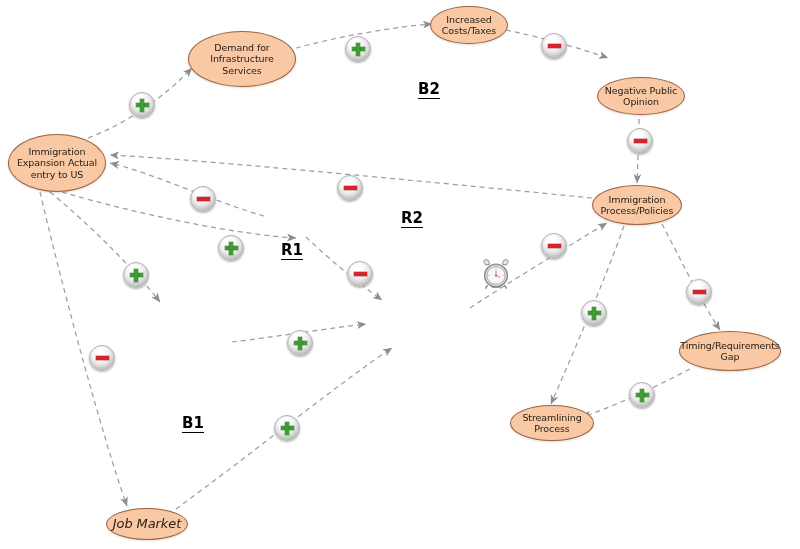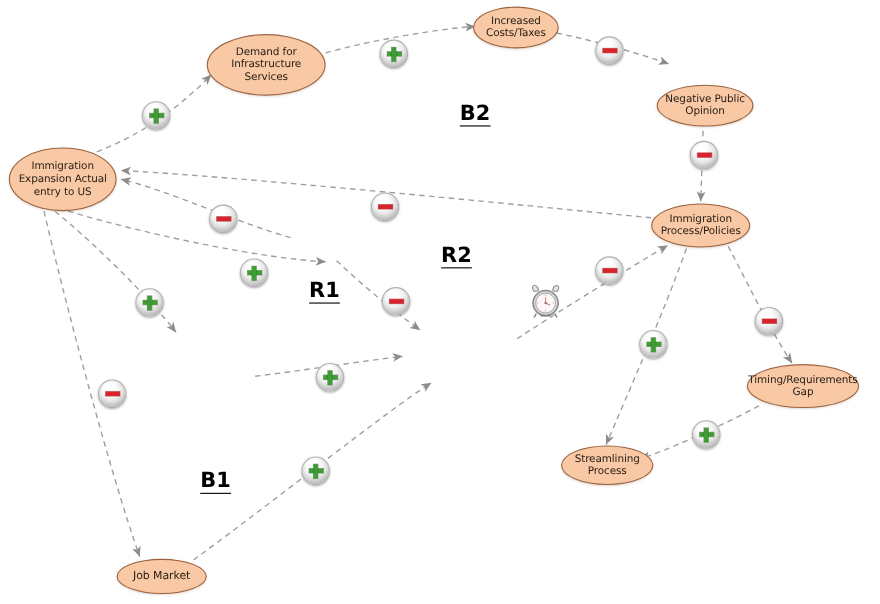--- a/index.html
+++ b/index.html
@@ -32,23 +32,23 @@
   .marker.plus i:before,.marker.plus i:after{content:"";position:absolute;background:#3f9c35;
           box-shadow:0 0 0 .5px rgba(40,90,30,.5);}
   .marker.plus i:before{left:0;top:4.5px;width:13px;height:4px;}
   .marker.plus i:after{top:0;left:4.5px;height:13px;width:4px;}
   .marker.minus i{width:13px;height:4px;background:#d8232a;
           box-shadow:0 0 0 .5px rgba(140,20,25,.55);}
 
   .clock{position:absolute;width:30px;height:32px;z-index:5;}
 
   .loop{position:absolute;z-index:4;color:#000;font-weight:bold;
-        font-family:"DejaVu Sans",sans-serif;font-size:19px;
+        font-family:"DejaVu Sans",sans-serif;font-size:15px;
         border-bottom:1.7px solid #000;padding-bottom:0px;
-        letter-spacing:0px;line-height:1.05;margin-top:12px;}
+        letter-spacing:0px;line-height:1.05;}
 </style>
 </head>
 <body>
 
 <div id="stage">
   <svg id="wires" viewBox="0 0 800 549" xmlns="http://www.w3.org/2000/svg">
     <defs>
       <marker id="ah" markerWidth="9" markerHeight="9" refX="7.2" refY="3.2" orient="auto" markerUnits="strokeWidth">
         <path d="M0,0 L7.4,3.2 L0,6.4 L1.9,3.2 Z" fill="#8d8d8d"></path>
       </marker>
@@ -97,21 +97,21 @@
   </div>
   <div class="node" style="left:188px;top:31px;width:108px;height:56px;font-size:9.5px;">
     <span>Demand for<br>Infrastructure<br>Services</span>
   </div>
   <div class="node" style="left:597px;top:53px;width:88px;height:38px;font-size:9.5px;margin-top:24px;">
     <span>Negative Public<br>Opinion</span>
   </div>
   <div class="node" style="left:592px;top:185px;width:90px;height:40px;font-size:9.5px;">
     <span>Immigration<br>Process/Policies</span>
   </div>
-  <div class="node" style="left:106px;top:508px;width:82px;height:32px;font-size:10px;">
+  <div class="node" style="left:106px;top:508px;width:82px;height:32px;font-size:13px;font-style:italic;">
     <span>Job Market</span>
   </div>
   <div class="node" style="left:510px;top:405px;width:84px;height:36px;font-size:9.5px;align-items:center;">
     <span>Streamlining<br>Process</span>
   </div>
   <div class="node" style="left:679px;top:331px;width:102px;height:40px;font-size:9.5px;">
     <span>Timing/Requirements<br>Gap</span>
   </div>
 
   <div class="marker plus" style="left:129px;top:92px;">

